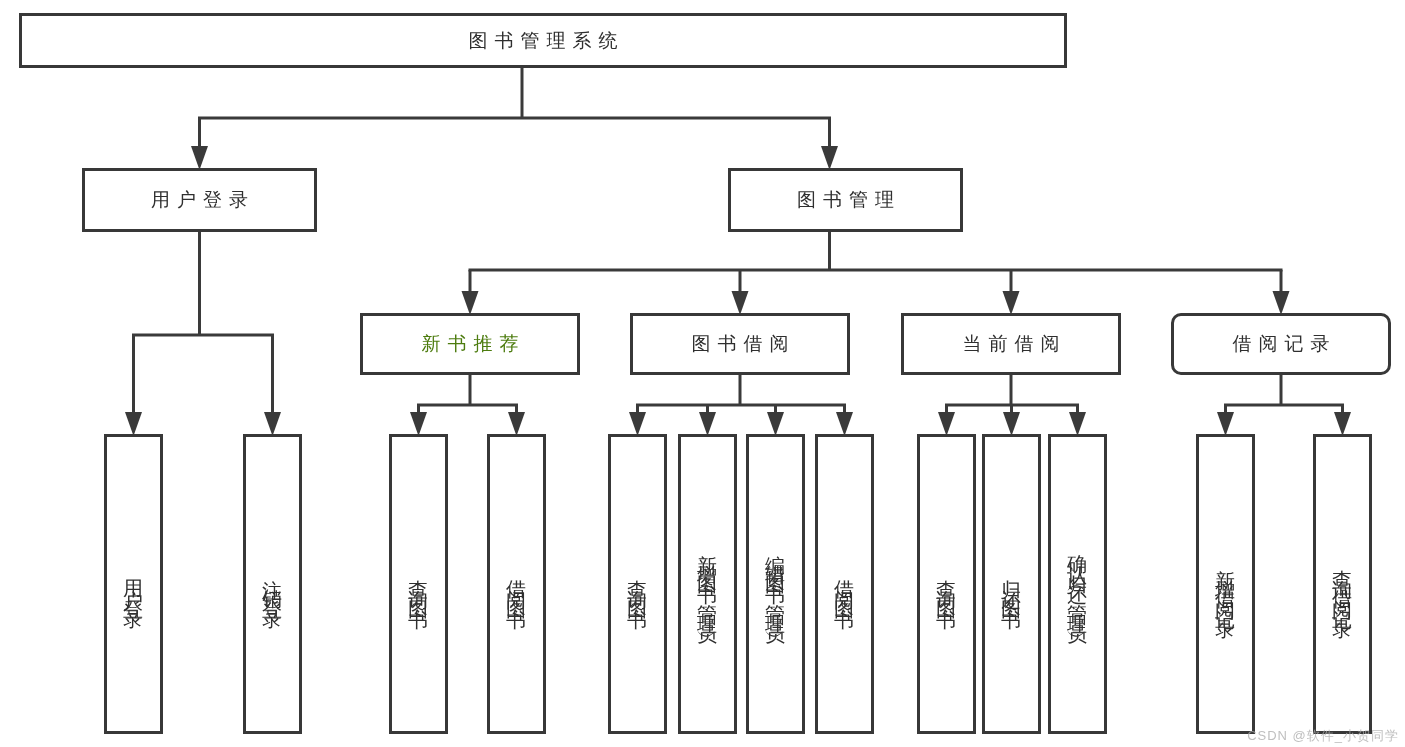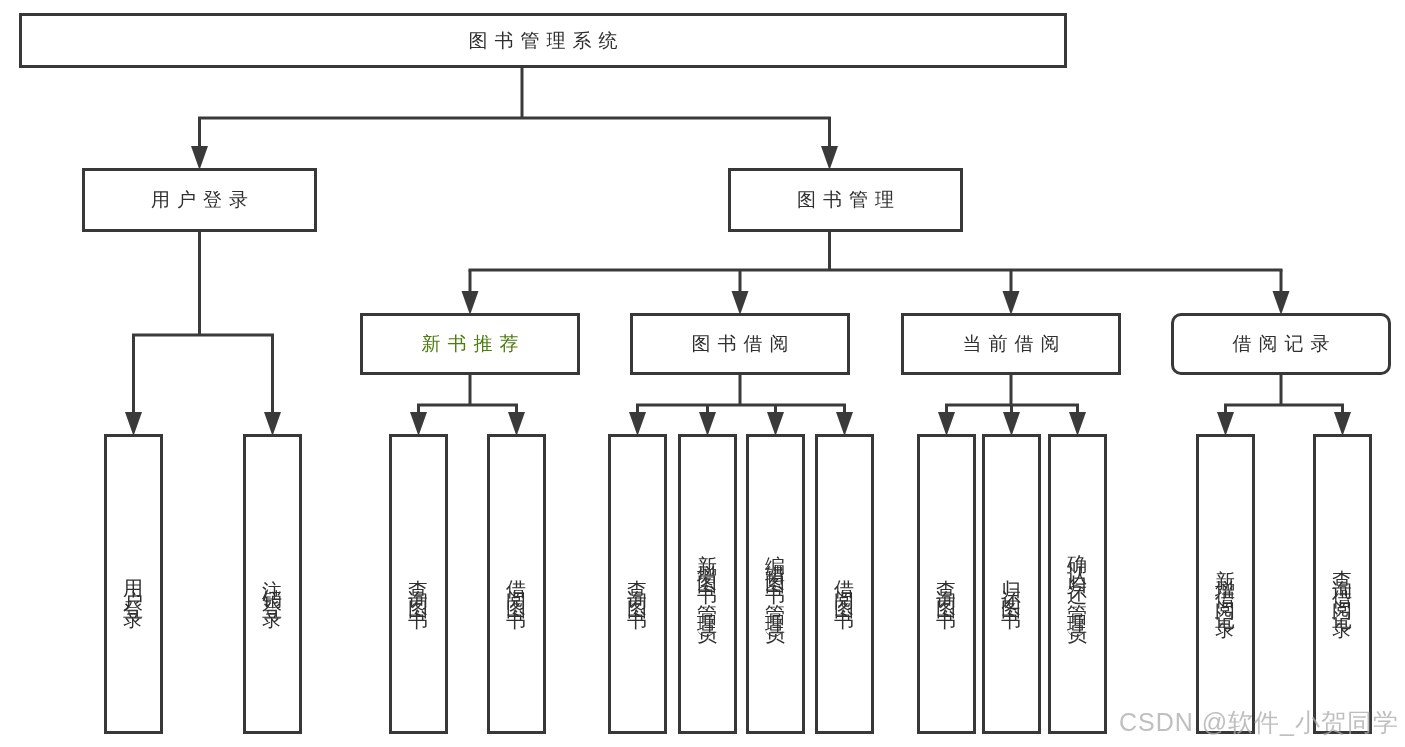--- a/index.html
+++ b/index.html
@@ -45,22 +45,22 @@
     writing-mode: vertical-rl;
     text-orientation: mixed;
     font-size: 20px;
     letter-spacing: 10px;
     line-height: 1;
     white-space: nowrap;
   }
   #watermark {
     position: absolute;
     right: 6px;
-    bottom: 8px;
-    font-size: 25px;
+    bottom: 2px;
+    font-size: 13px;
     color: rgba(170, 170, 170, 0.75);
     letter-spacing: 1px;
     z-index: 5;
     white-space: nowrap;
   }
 </style>
 </head>
 <body>
 
 <div id="stage">

